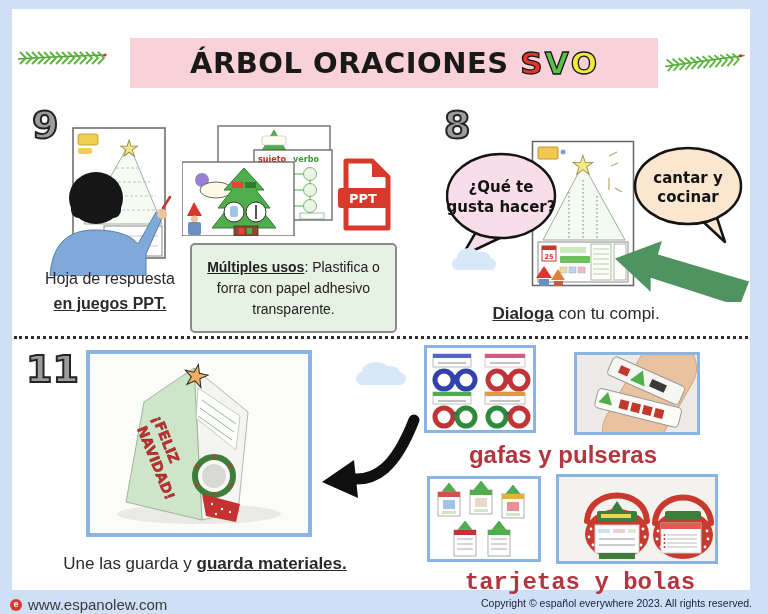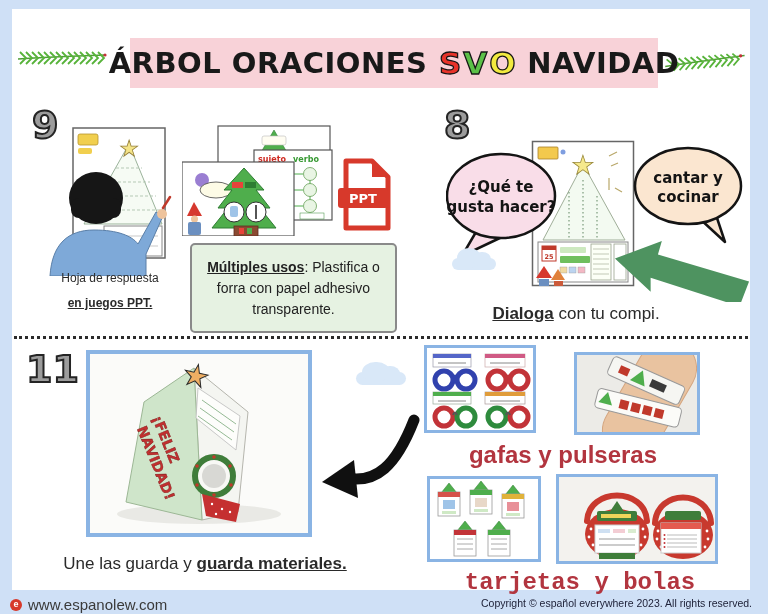--- a/index.html
+++ b/index.html
@@ -12,21 +12,21 @@
           display:flex;align-items:center;justify-content:center;}
   .banner .t{font-family:"DejaVu Sans", sans-serif;font-weight:800;font-size:29px;letter-spacing:.5px;color:#191919;white-space:pre;}
   .svo{font-family:"DejaVu Sans", sans-serif;font-weight:800;font-size:31px;-webkit-text-stroke:1.3px #151515;padding:0 1px;}
   .svo.s{color:#e8332a;} .svo.v{color:#5cc048;} .svo.o{color:#f2ea3f;}
 
   
   .step-num{position:absolute;font-family:"DejaVu Sans", sans-serif;font-weight:800;font-size:38px;
             color:#9c9c9c;-webkit-text-stroke:2px #242424;line-height:1;}
 
   
-  .cap{position:absolute;text-align:center;font-size:12px;line-height:25px;color:#2a2a2a;}
+  .cap{position:absolute;text-align:center;font-size:16px;line-height:25px;color:#2a2a2a;}
   .cap .bu{font-weight:bold;text-decoration:underline;}
   .note{position:absolute;left:190px;top:243px;width:207px;height:90px;background:#e6f2e2;
         border:2px solid #8a8a8a;border-radius:5px;box-sizing:border-box;
         display:flex;align-items:center;justify-content:center;padding:4px 8px;
         text-align:center;font-size:14px;line-height:1.5;color:#222;}
   .note .bu{font-weight:bold;text-decoration:underline;}
 
   .red-label{position:absolute;text-align:center;font-weight:bold;font-size:24px;color:#b2353f;}
 
   .divider{position:absolute;left:14px;top:336px;width:734px;border-top:3px dotted #2b2b2b;}
@@ -69,21 +69,20 @@
       <path d="M4,6 l6,6 l-6,6 M10,6 l6,6 l-6,6 M16,6 l6,6 l-6,6 M22,6 l6,6 l-6,6 M28,6 l6,6 l-6,6 M34,6 l6,6 l-6,6 M40,6 l6,6 l-6,6 M46,6 l6,6 l-6,6 M52,6 l6,6 l-6,6 M58,6 l6,6 l-6,6 M64,6 l6,6 l-6,6 M70,6 l6,6 l-6,6" stroke="#57b33a" stroke-width="1.8" fill="none"></path>
       <circle cx="78" cy="9" r="1.6" fill="#c23338"></circle>
     </g>
   </svg>
 
   <div class="banner">
     <span class="t">ÁRBOL ORACIONES </span>
       <span class="svo s">S</span>
       <span class="svo v">V</span>
       <span class="svo o">O</span>
-      <span class="t"> NAVIDAD</span>
   </div>
 
   <div class="step-num" style="left:32px;top:106px;">9</div>
 
   <svg class="abs" style="left:44px;top:126px;" width="152" height="150" viewBox="0 0 152 150">
     <rect x="29" y="2" width="92" height="130" fill="#ffffff" stroke="#666" stroke-width="1.5"></rect>
     <rect x="34" y="8" width="20" height="11" rx="2" fill="#f1cf4e" stroke="#b8962e" stroke-width="0.8"></rect>
     <rect x="34" y="22" width="14" height="6" rx="2" fill="#f1cf4e"></rect>
     <path d="M85,18 L40,98 L118,98 Z" fill="#f6fbf4" stroke="#9bb39b" stroke-width="1"></path>
     <path d="M72,42 H98 M64,56 H106 M56,70 H112 M48,84 H116" stroke="#b5c9b5" stroke-width="1" stroke-dasharray="3,2"></path>

